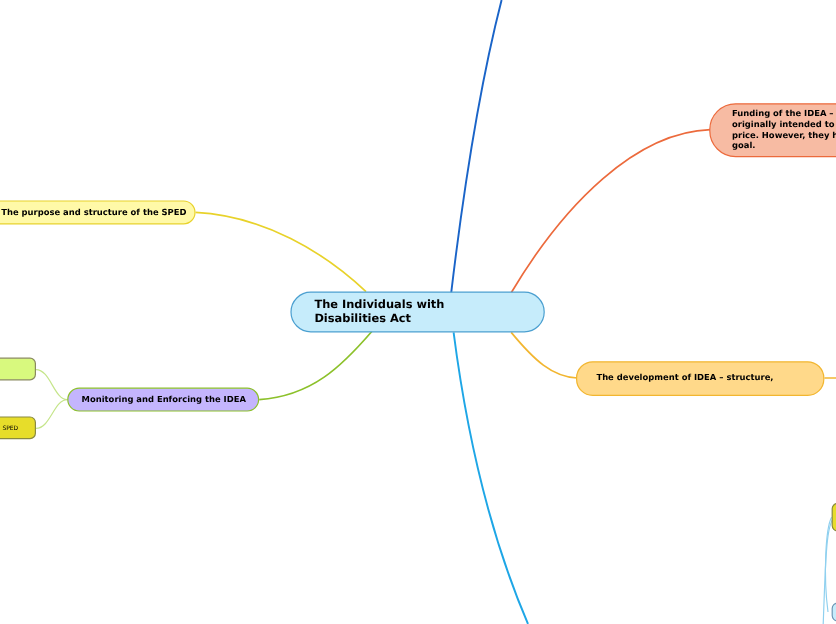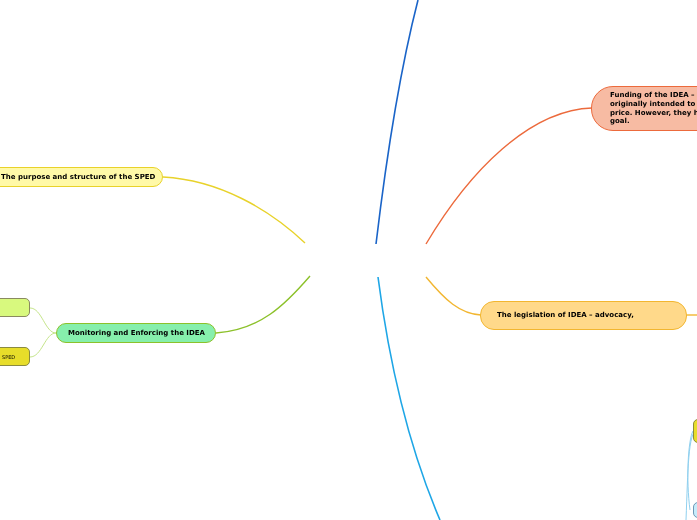--- a/index.html
+++ b/index.html
@@ -27,21 +27,21 @@
       font-size: 7px; line-height: 8.6px; padding-left: 18px; white-space: nowrap;
       overflow: hidden;
     }
     .purpose {
       left: -20px; top: 167px; width: 183px; height: 20px;
       background: #fff9a8; border: 1.5px solid #e8d22a; border-radius: 10px;
       font-size: 7px; padding-left: 20px; white-space: nowrap;
     }
     .monitor {
       left: 56px; top: 323px; width: 160px; height: 20px;
-      background: #86efac; border: 1.5px solid #8cc12a; border-radius: 10px;
+      background: #c4b5fd; border: 1.5px solid #8cc12a; border-radius: 10px;
       font-size: 7px; padding-left: 11px; white-space: nowrap;
     }
     .development {
       left: 480px; top: 301px; width: 207px; height: 29px;
       background: #ffd98a; border: 1.5px solid #f2b630; border-radius: 14px;
       font-size: 7px; line-height: 9.5px; padding-left: 16px;
     }
     .sub-green {
       left: -10px; top: 298px; width: 40px; height: 19px;
       background: #d8f97e; border: 1px solid #8a8a60; border-radius: 5px;
@@ -79,20 +79,23 @@
     <path d="M426 277 C 445 300, 460 314, 481 315" stroke="#f2b630" stroke-width="1.4" fill="none"></path>
     <path d="M687 315 L 697 315" stroke="#f2b630" stroke-width="1.4" fill="none"></path>
 
     <path d="M56 333 C 45 333, 42 308, 30 308" stroke="#c5e58a" stroke-width="1" fill="none"></path>
     <path d="M56 333 C 45 333, 42 357, 30 357" stroke="#c5e58a" stroke-width="1" fill="none"></path>
 
     <path d="M697 430 C 688 432, 688 470, 686 520" stroke="#8fd0ef" stroke-width="1" fill="none"></path>
     <path d="M693 431 C 688 440, 686 480, 690 510" stroke="#8fd0ef" stroke-width="1" fill="none"></path>
   </svg>
 
+  <div class="node central">
+    <span>The Individuals with Disabilities Act</span>
+  </div>
 
   <div class="node funding">
     <div>
       <div>Funding of the IDEA –</div>
       <div>originally intended to</div>
       <div>price. However, they h</div>
       <div>goal.</div>
     </div>
   </div>
 
@@ -107,21 +110,21 @@
   <div class="node sub-green">
     <span></span>
   </div>
 
   <div class="node sub-yellow">
     <span>SPED</span>
   </div>
 
   <div class="node development">
     <div>
-      <div>The legislation of IDEA – advocacy,</div>
+      <div>The development of IDEA – structure,</div>
     </div>
   </div>
 
   <div class="node sub-right-yellow">
     <span></span>
   </div>
 
   <div class="node sub-right-blue">
     <span></span>
   </div>

